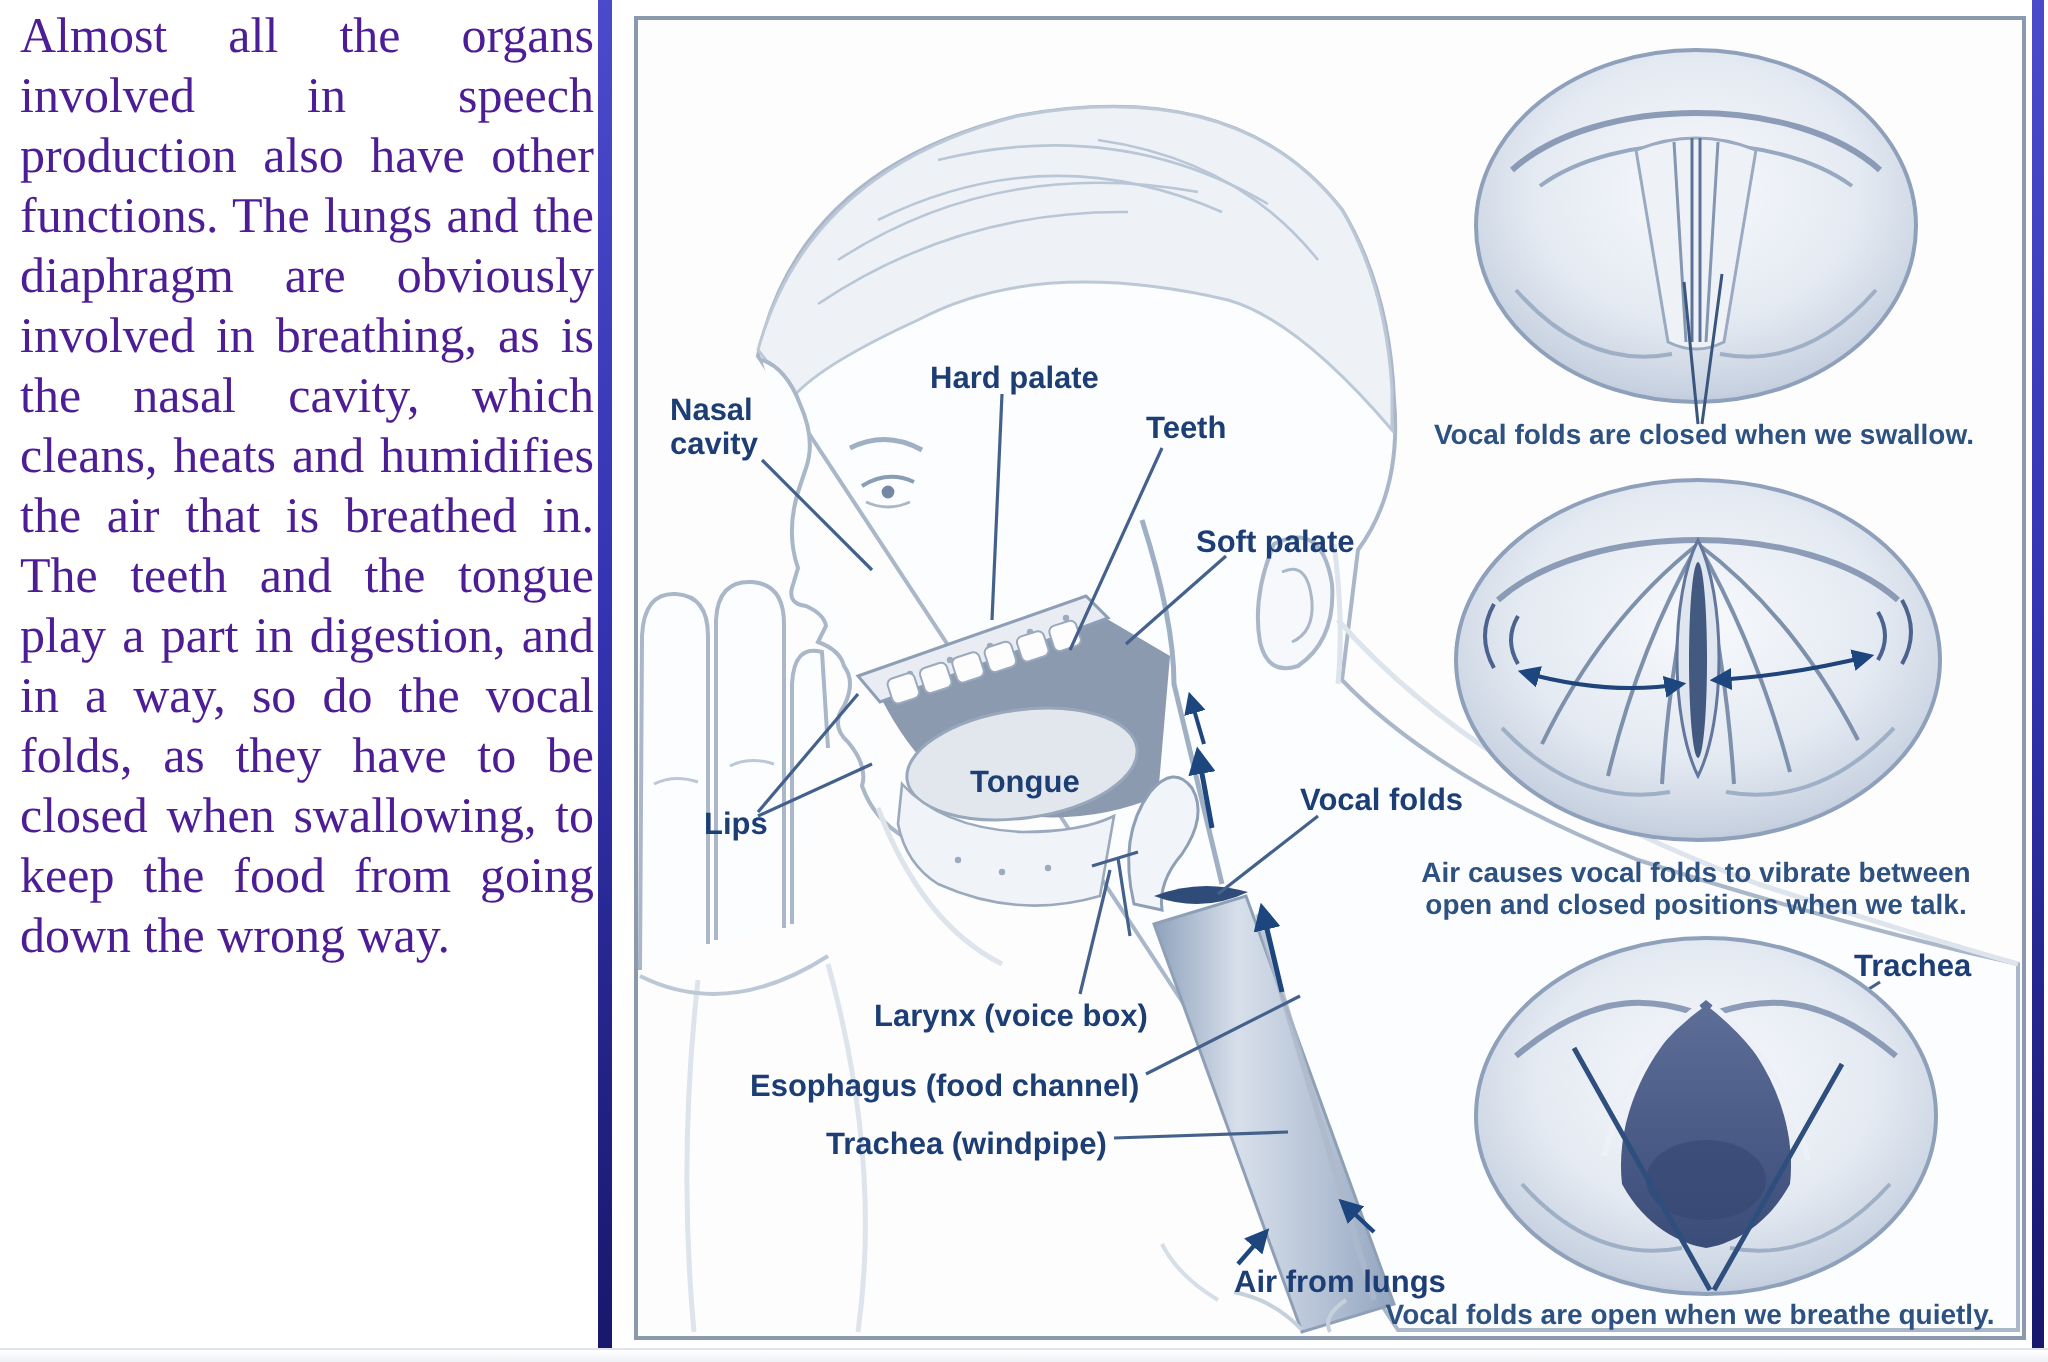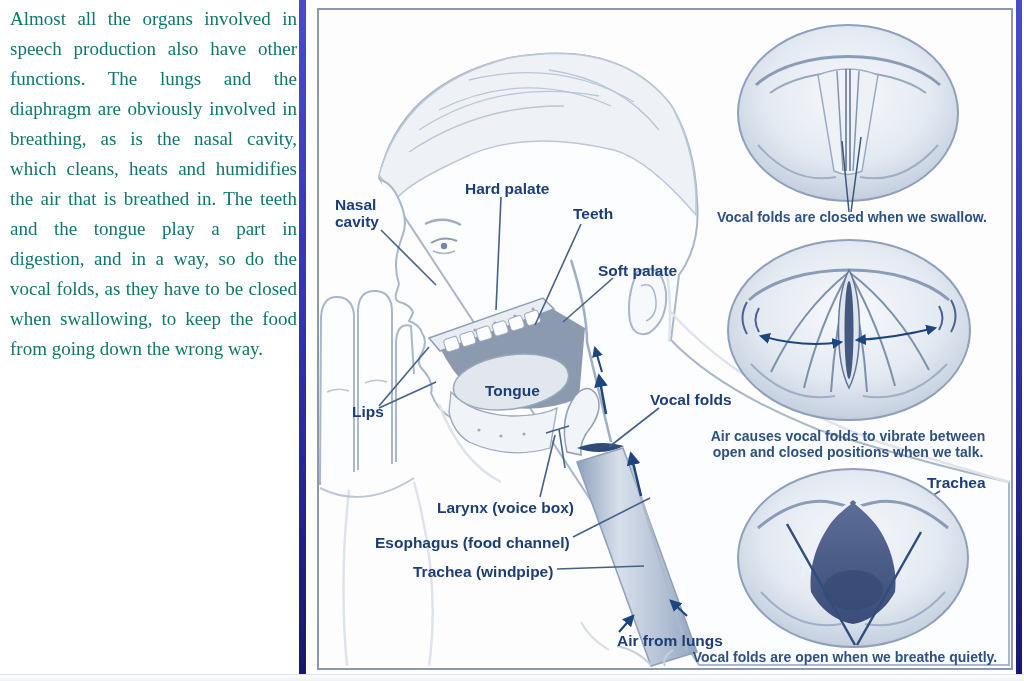--- a/index.html
+++ b/index.html
@@ -1,20 +1,20 @@
 <!DOCTYPE html>
 <html><head>
 <meta charset="utf-8">
 <style>
   html,body{margin:0;padding:0;}
   body{width:1024px;height:681px;position:relative;background:#ffffff;overflow:hidden;
        font-family:"Liberation Sans",sans-serif;}
   .text-col{position:absolute;left:10px;top:4px;width:287px;
-            font-family:"Liberation Serif",serif;font-size:19px;line-height:30px;
-            color:#0f766e;text-align:justify;}
+            font-family:"Liberation Serif",serif;font-size:25px;line-height:30px;
+            color:#4c1d95;text-align:justify;}
   .separator{position:absolute;left:299px;top:0;width:7px;height:681px;
              background:linear-gradient(180deg,#4a4acb 0%,#3434b2 45%,#17176a 100%);}
   .right-border{position:absolute;left:1016px;top:0;width:6px;height:681px;
                 background:linear-gradient(180deg,#4a4acb 0%,#3434b2 45%,#17176a 100%);}
   .panel{position:absolute;left:317px;top:8px;width:696px;height:662px;
          background:#fdfdfe;border:2px solid #8b99ac;box-sizing:border-box;}
   .panel svg{display:block;width:100%;height:100%;}
   .bottom-strip{position:absolute;left:0;top:674px;width:1024px;height:7px;
                 background:linear-gradient(180deg,#ffffff,#eceef4);border-top:1px solid #e0e3ec;}
   svg text{font-family:"Liberation Sans",sans-serif;}

